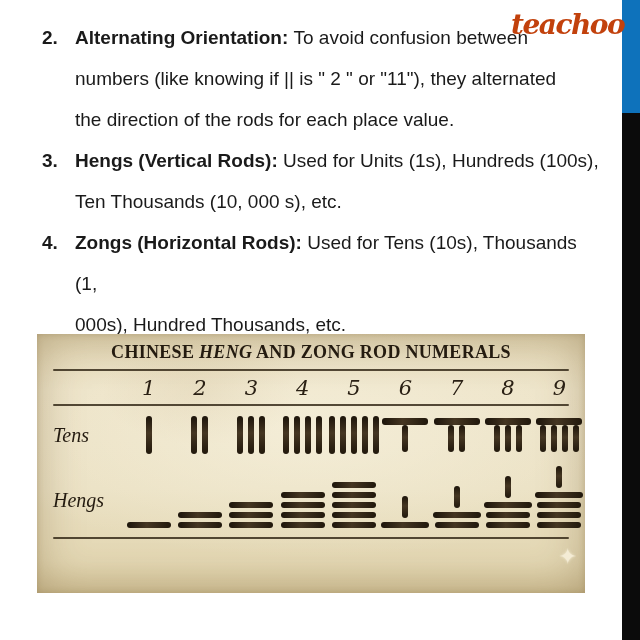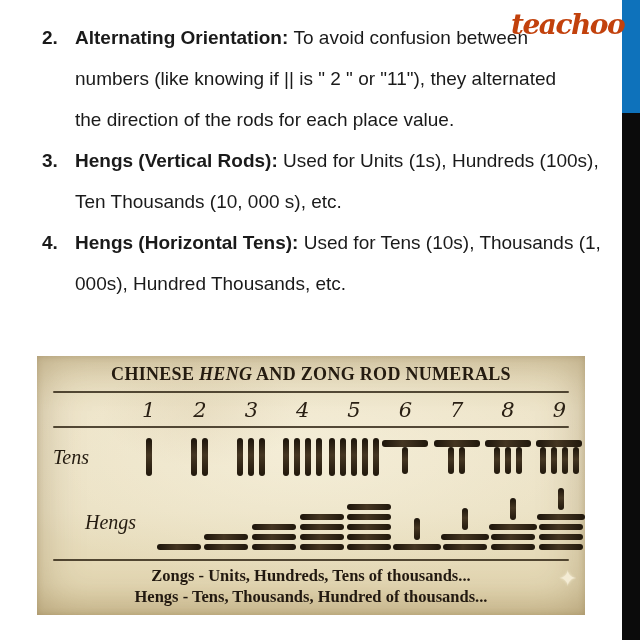--- a/index.html
+++ b/index.html
@@ -37,21 +37,21 @@
   }
   .list-item {
     display:grid; grid-template-columns:33px 1fr;
     font-size:19px; line-height:41px;
   }
   .list-number { font-weight:bold; }
   .lead { font-weight:bold; }
 
   
   .panel {
-    position:absolute; left:37px; top:356px; width:548px; height:259px;
+    position:absolute; left:37px; top:334px; width:548px; height:259px;
     background:
       radial-gradient(90% 70% at 50% 38%, rgba(255,252,238,0.45), rgba(255,252,238,0) 70%),
       radial-gradient(26% 30% at 30% 22%, rgba(178,150,100,0.18), rgba(178,150,100,0) 70%),
       linear-gradient(180deg, #e2d6b4 0%, #ece2c6 22%, #eae0c2 60%, #e3d7b3 88%, #d8c9a0 100%);
     box-shadow: inset 0 0 46px rgba(115,90,45,0.38), inset 0 0 6px rgba(130,102,55,0.30);
     color:#241b10;
   }
   .p-title {
     padding-top:8px; text-align:center;
     font-family:"Liberation Serif", serif;
@@ -72,21 +72,21 @@
   .digit-cell {
     text-align:center;
     font-family:"DejaVu Serif", serif; font-style:italic;
     font-size:21px; color:#2a2014;
   }
   .row-label {
     font-family:"Liberation Serif", serif; font-style:italic;
     font-size:20px; padding-left:16px; color:#241b10;
   }
   .zong-row { height:58px; }
-  .heng-row { height:73px; align-items:end;padding-left:32px; }
+  .heng-row { height:73px; align-items:end; }
   .heng-row .row-label { align-self:center; }
 
   .glyph { display:flex; flex-direction:column; align-items:center; justify-content:center; }
   .glyph-h { padding-bottom:9px; }
   .rod-v {
     width:6px; border-radius:3px;
     background:linear-gradient(180deg,#1c140a 0%,#453622 45%,#21180c 100%);
   }
   .rod-h {
     height:6px; border-radius:3px;
@@ -123,21 +123,21 @@
     <div class="list-body"><span class="lead">Alternating Orientation: </span>To avoid confusion between<br>numbers (like knowing if || is " 2 " or "11"), they alternated<br>the direction of the rods for each place value.</div>
   </div>
 
   <div class="list-item">
     <div class="list-number">3.</div>
     <div class="list-body"><span class="lead">Hengs (Vertical Rods): </span>Used for Units (1s), Hundreds (100s),<br>Ten Thousands (10, 000 s), etc.</div>
   </div>
 
   <div class="list-item">
     <div class="list-number">4.</div>
-    <div class="list-body"><span class="lead">Hengs (Horizontal Tens): </span>Used for Tens (10s), Thousands (1,<br>000s), Hundred Thousands, etc.</div>
+    <div class="list-body"><span class="lead">Zongs (Horizontal Rods): </span>Used for Tens (10s), Thousands (1,<br>000s), Hundred Thousands, etc.</div>
   </div>
 </div>
 
 <div class="panel">
   <div class="p-title">
     <span>CHINESE </span><span class="t-italic">HENG</span><span> AND ZONG ROD NUMERALS</span>
   </div>
   <div class="rule rule-1"></div>
   <div class="grid-row digits-row" id="digits-row">
     <div></div>
@@ -282,18 +282,14 @@
         <div class="stack">
           <div class="rod-v cap-v" style="height: 22px;"></div>
           <div class="rod-h" style="width: 48px;"></div>
           <div class="rod-h" style="width: 44px;"></div>
           <div class="rod-h" style="width: 44px;"></div>
           <div class="rod-h" style="width: 44px;"></div>
         </div>
       </div>
     </div>
   <div class="rule"></div>
-  <div class="caption">
-    <div>Zongs - Units, Hundreds, Tens of thousands...</div>
-    <div>Hengs - Tens, Thousands, Hundred of thousands...</div>
-  </div>
   <div class="sparkle">✦</div>
 </div>
 
 </body></html>

